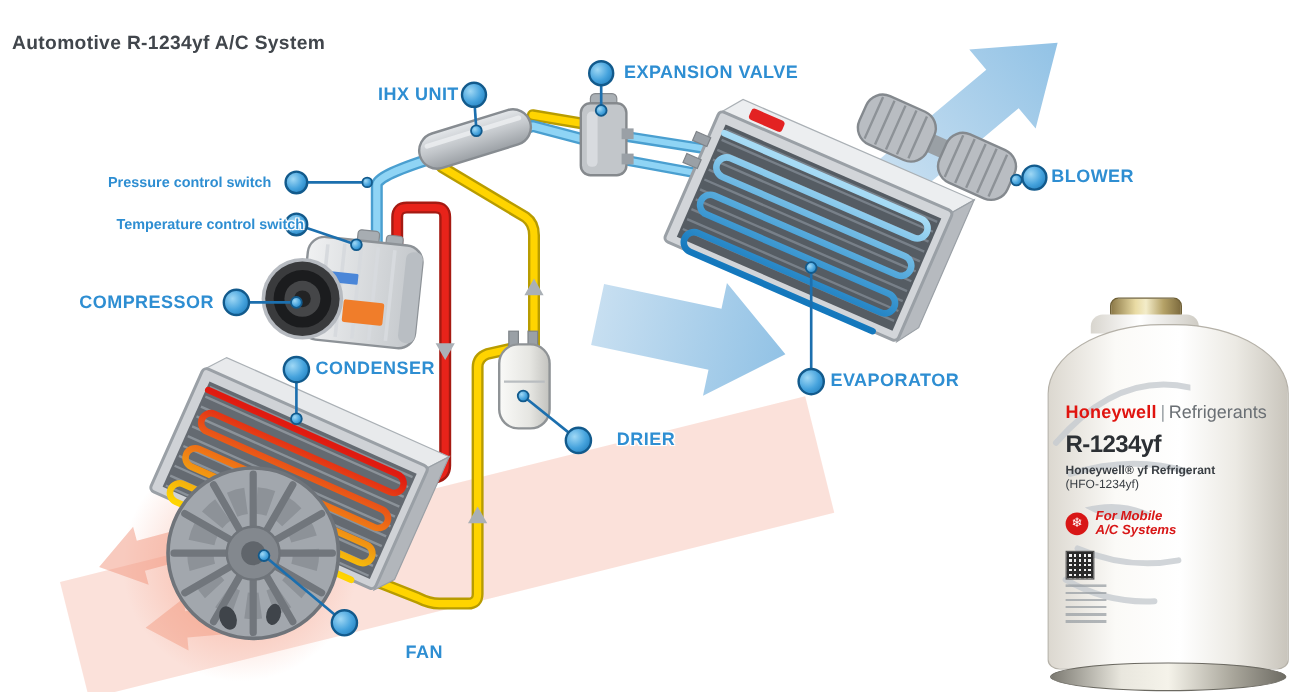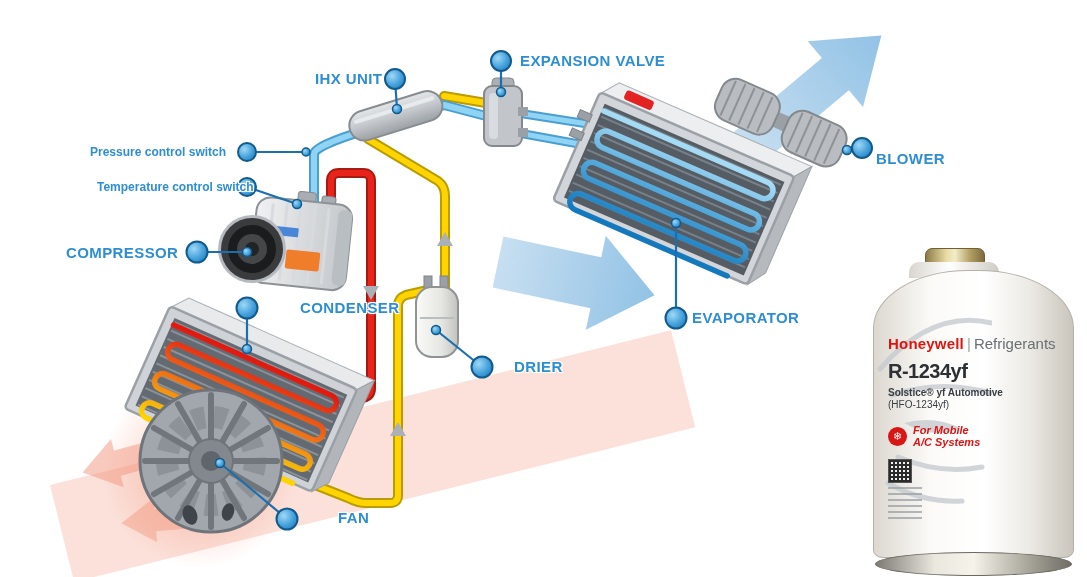--- a/index.html
+++ b/index.html
@@ -242,50 +242,51 @@
     <circle cx="247" cy="152" r="9" fill="url(#dotGrad)" stroke-width="2"></circle>
     <circle cx="247" cy="187" r="9" fill="url(#dotGrad)" stroke-width="2"></circle>
     <circle cx="197" cy="252" r="10.5" fill="url(#dotGrad)" stroke-width="2"></circle>
     <circle cx="247" cy="308" r="10.5" fill="url(#dotGrad)" stroke-width="2"></circle>
     <circle cx="482" cy="367" r="10.5" fill="url(#dotGrad)" stroke-width="2"></circle>
     <circle cx="676" cy="318" r="10.5" fill="url(#dotGrad)" stroke-width="2"></circle>
     <circle cx="287" cy="519" r="10.5" fill="url(#dotGrad)" stroke-width="2"></circle>
   </g>
 </svg>
 
+<div class="title">Automotive R-1234yf A/C System</div>
 <div class="lbl big" style="left:315px;top:70px;">IHX UNIT</div>
 <div class="lbl big" style="left:520px;top:52px;">EXPANSION VALVE</div>
-<div class="lbl big" style="left:876px;top:150px;">BLOWER</div>
+<div class="lbl big" style="left:876px;top:139px;">BLOWER</div>
 <div class="lbl small" style="left:90px;top:145px;">Pressure control switch</div>
 <div class="lbl small" style="left:84px;top:180px;margin-left:13px;">Temperature control switch</div>
 <div class="lbl big" style="left:66px;top:244px;">COMPRESSOR</div>
-<div class="lbl big" style="left:263px;top:299px;margin-left:37px;">CONDENSER</div>
+<div class="lbl big" style="left:263px;top:299px;">CONDENSER</div>
 <div class="lbl big" style="left:514px;top:358px;">DRIER</div>
 <div class="lbl big" style="left:692px;top:309px;">EVAPORATOR</div>
-<div class="lbl big" style="left:302px;top:509px;padding-left:36px;">FAN</div>
+<div class="lbl big" style="left:302px;top:535px;padding-left:36px;">FAN</div>
 
 <div class="can">
   <div class="cap"></div>
   <div class="neck"></div>
   <div class="body">
     <svg class="car" width="118" height="250" viewBox="0 0 118 250">
       <g fill="none" stroke="#c6cbd0" stroke-width="5" stroke-linecap="round" opacity="0.8">
         <path d="M6,98 Q58,38 118,52"></path>
         <path d="M18,124 Q68,108 116,122"></path>
         <path d="M30,152 q30,-8 56,5 q-26,12 -56,-5" fill="#c6cbd0" stroke="none"></path>
         <path d="M24,186 q42,18 84,10"></path>
         <path d="M14,212 q34,20 74,18"></path>
       </g>
     </svg>
     <div class="text">
       <div class="brandrow">
         <span class="brand">Honeywell</span><span class="branddiv">|</span><span class="brandfam">Refrigerants</span>
       </div>
       <div class="product">R-1234yf</div>
-      <div class="subline">Solstice® yf Automotive</div>
+      <div class="subline">Honeywell® yf Refrigerant</div>
       <div class="subline2">(HFO-1234yf)</div>
       <div class="badge">
         <div class="snow">❄</div>
         <div class="badgetext">
           <div>For Mobile</div>
           <div>A/C Systems</div>
         </div>
       </div>
     </div>
     <div class="qr"></div>

